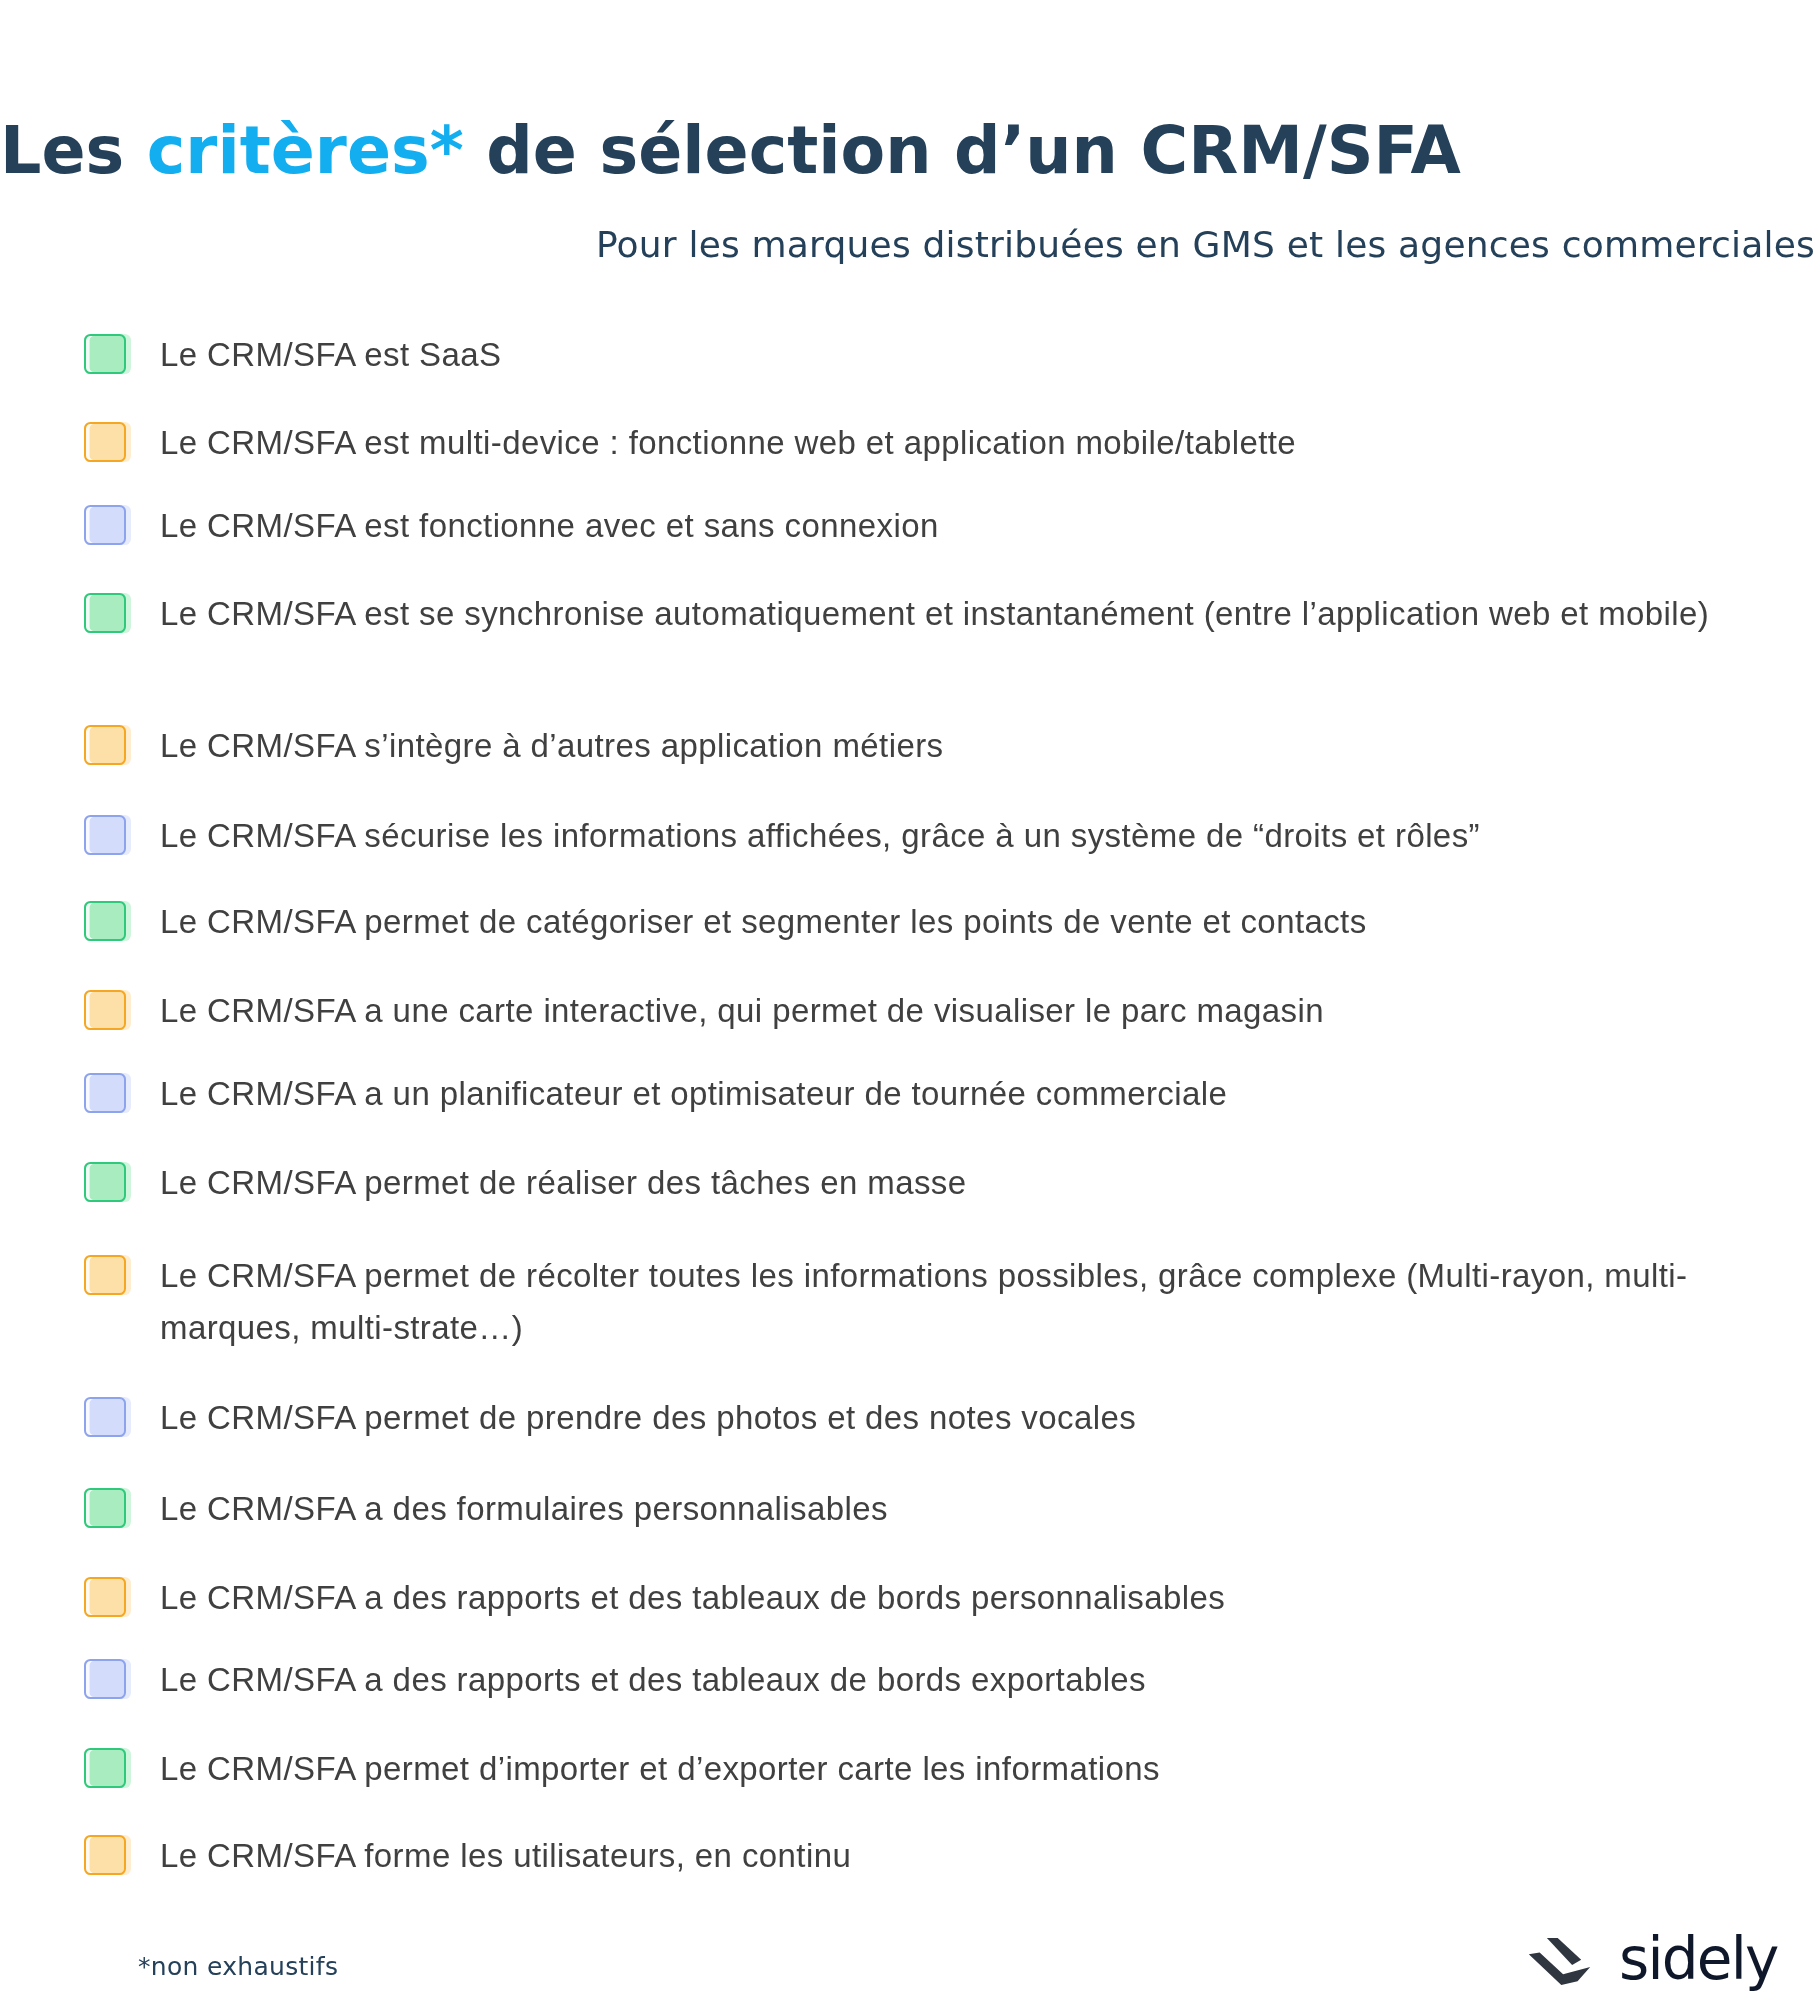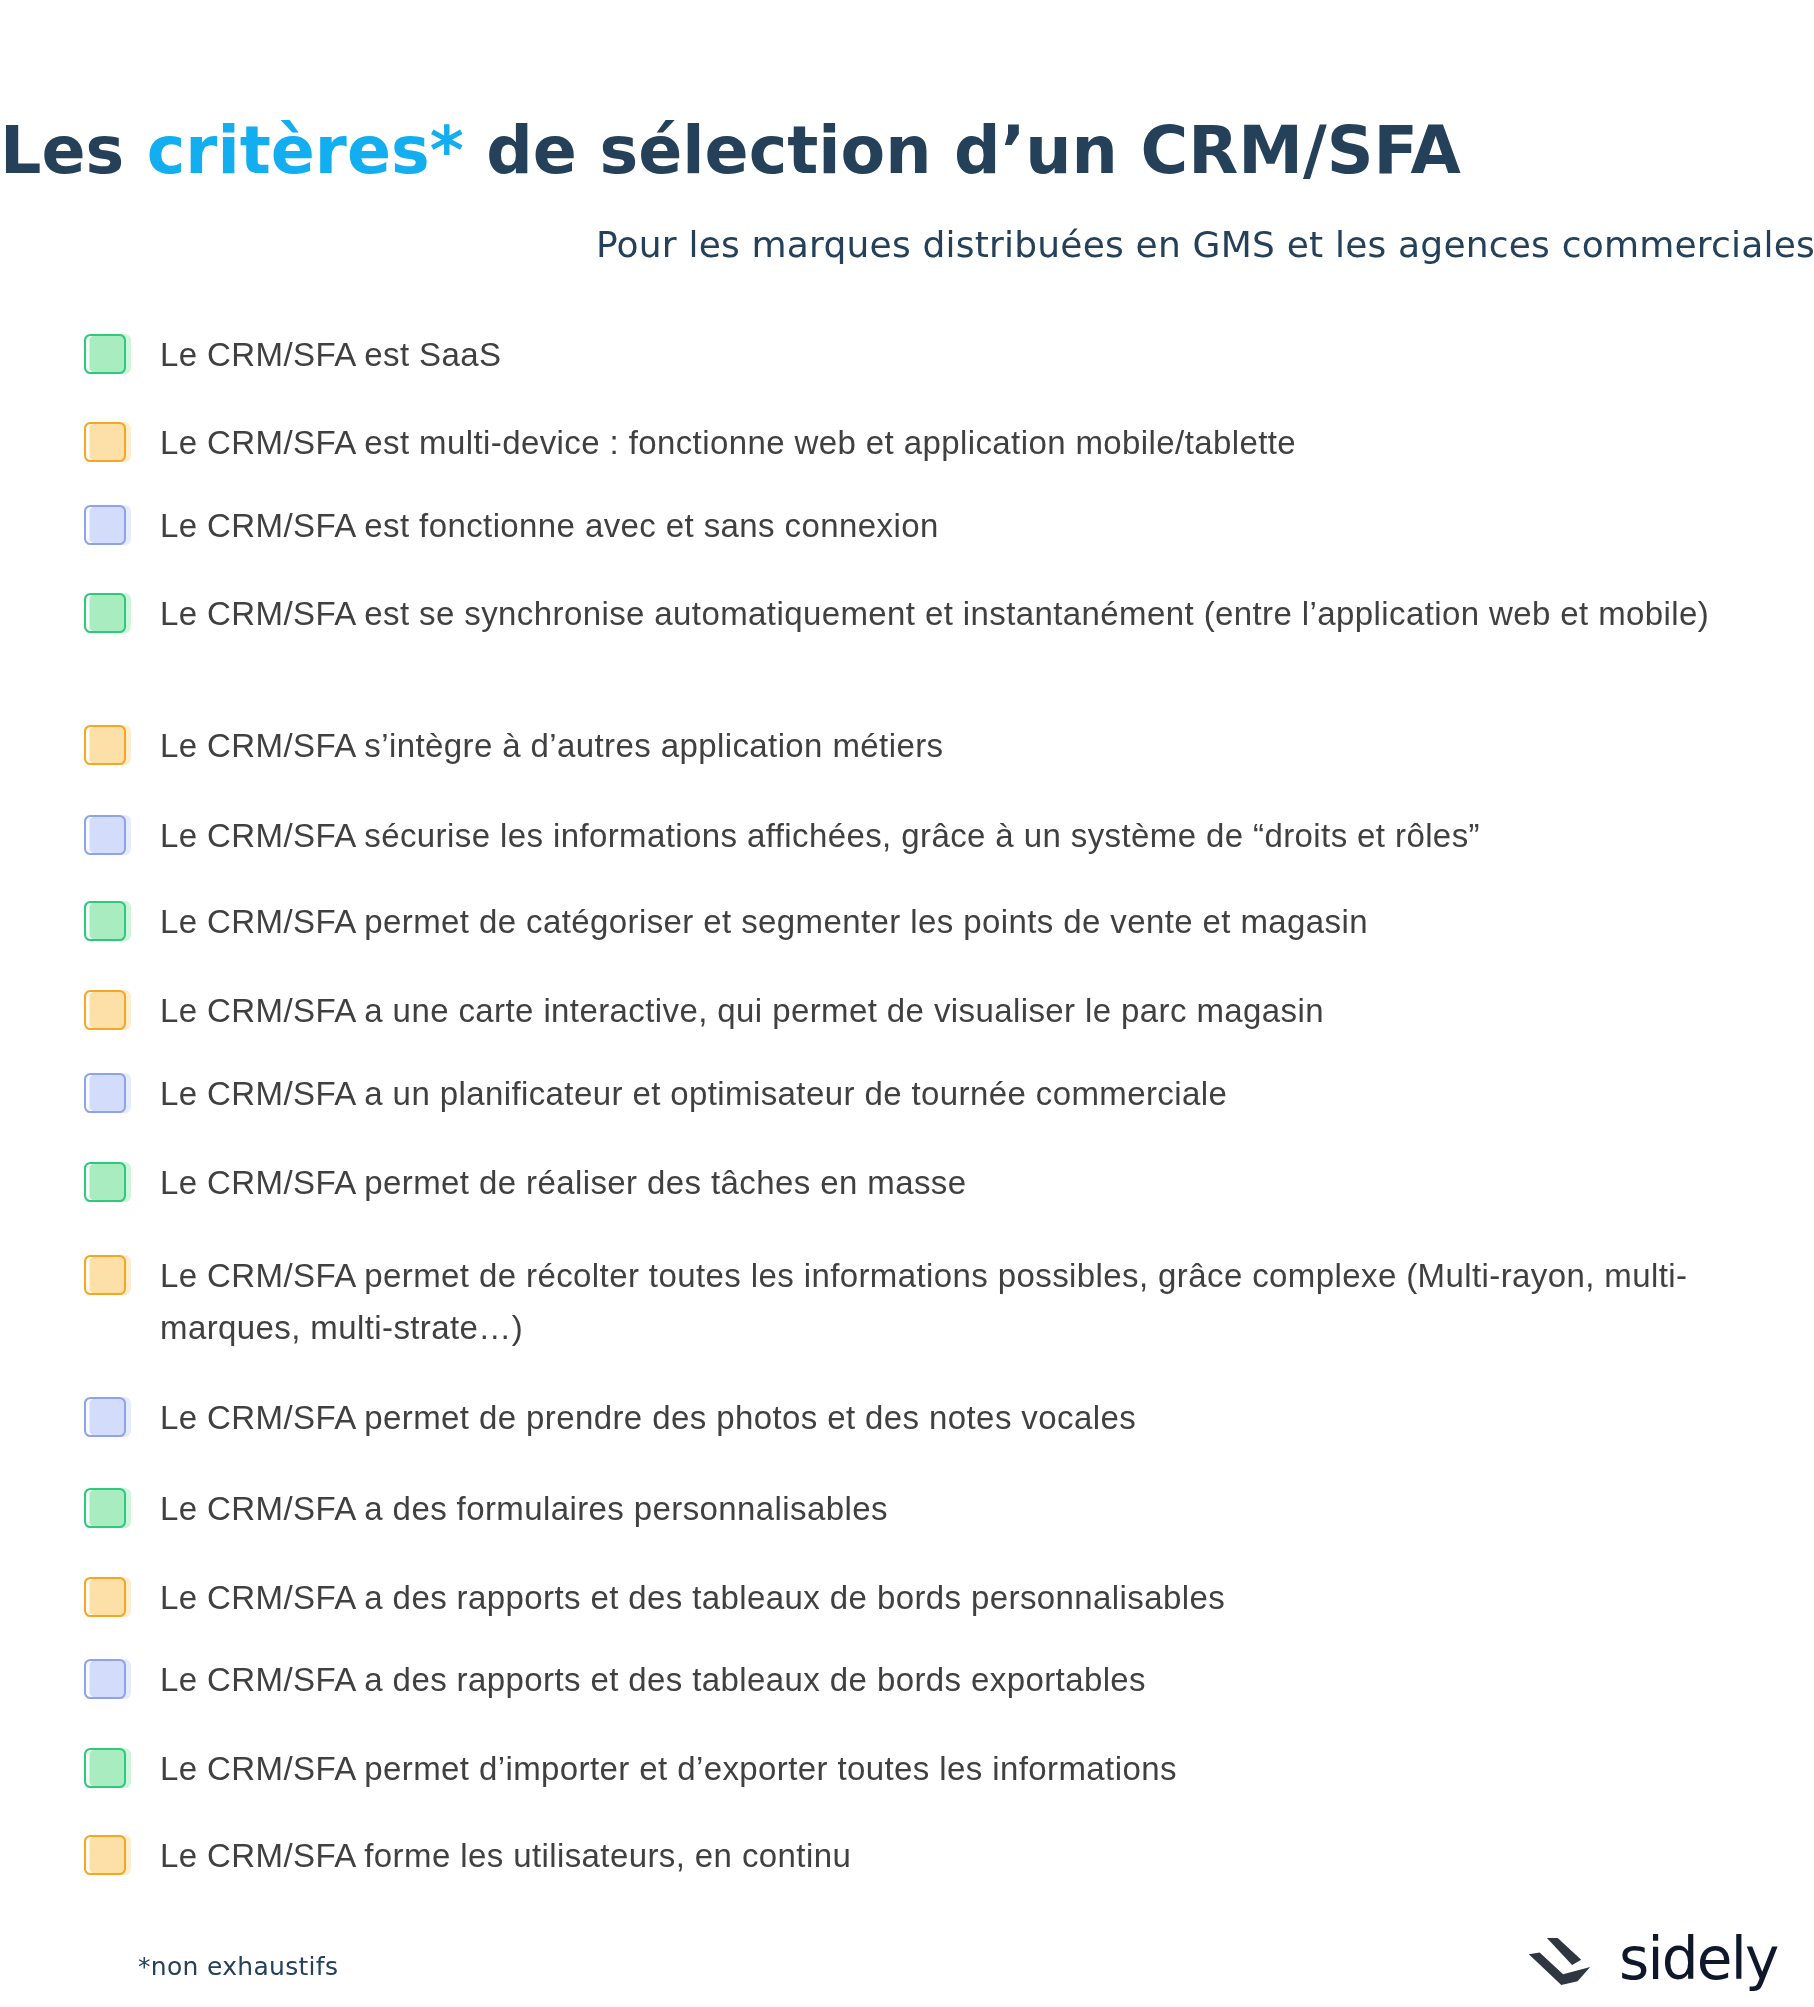--- a/index.html
+++ b/index.html
@@ -93,21 +93,21 @@
         <div class="shadow"></div>
         <div class="face"></div>
       </div>
     <div class="label">Le CRM/SFA sécurise les informations affichées, grâce à un système de “droits et rôles”</div>
   </div>
   <div class="item" style="top:901px">
     <div class="box c-green">
         <div class="shadow"></div>
         <div class="face"></div>
       </div>
-    <div class="label">Le CRM/SFA permet de catégoriser et segmenter les points de vente et magasin</div>
+    <div class="label">Le CRM/SFA permet de catégoriser et segmenter les points de vente et contacts</div>
   </div>
   <div class="item" style="top:990px">
     <div class="box c-orange">
         <div class="shadow"></div>
         <div class="face"></div>
       </div>
     <div class="label">Le CRM/SFA a une carte interactive, qui permet de visualiser le parc magasin</div>
   </div>
   <div class="item" style="top:1073px">
     <div class="box c-blue">
@@ -156,21 +156,21 @@
         <div class="shadow"></div>
         <div class="face"></div>
       </div>
     <div class="label">Le CRM/SFA a des rapports et des tableaux de bords exportables</div>
   </div>
   <div class="item" style="top:1748px">
     <div class="box c-green">
         <div class="shadow"></div>
         <div class="face"></div>
       </div>
-    <div class="label">Le CRM/SFA permet d’importer et d’exporter toutes les informations</div>
+    <div class="label">Le CRM/SFA permet d’importer et d’exporter carte les informations</div>
   </div>
   <div class="item" style="top:1835px">
     <div class="box c-orange">
         <div class="shadow"></div>
         <div class="face"></div>
       </div>
     <div class="label">Le CRM/SFA forme les utilisateurs, en continu</div>
   </div>
 </div>
 

